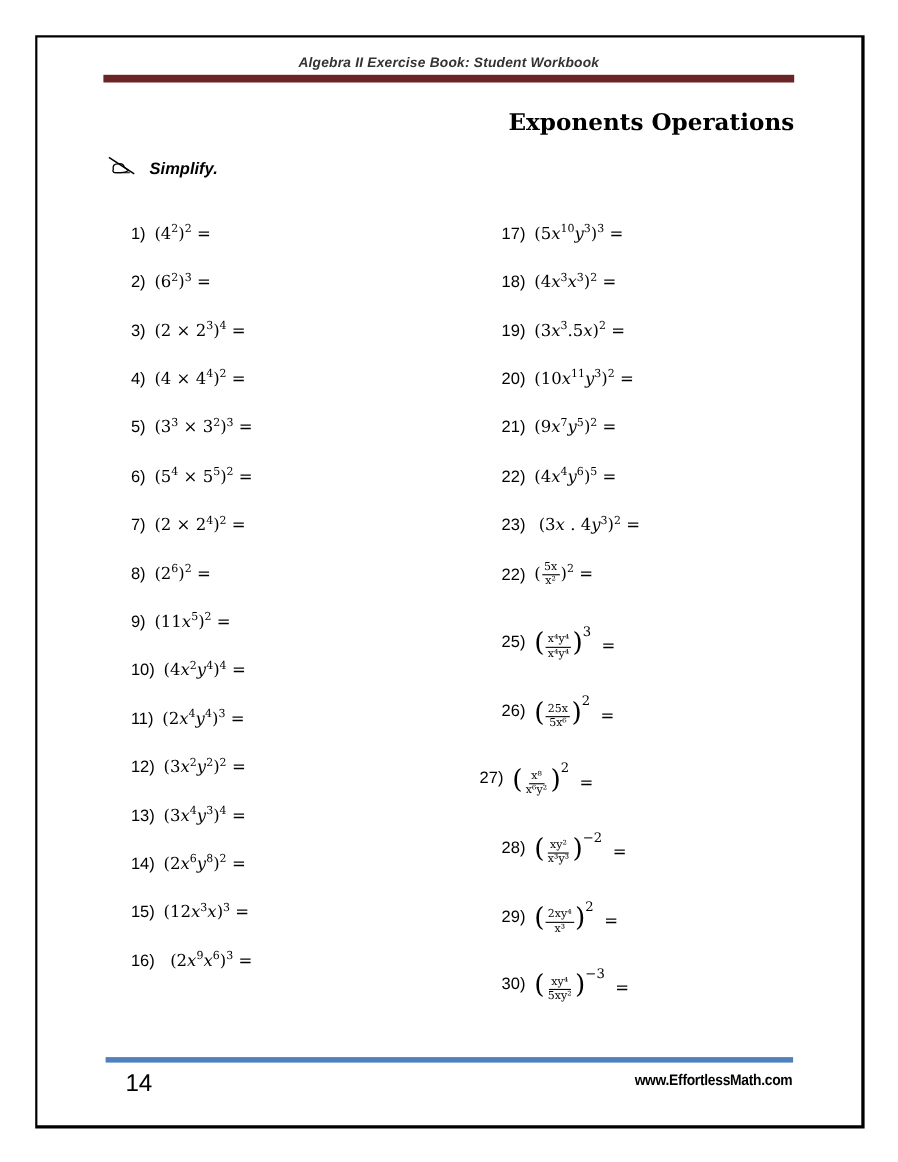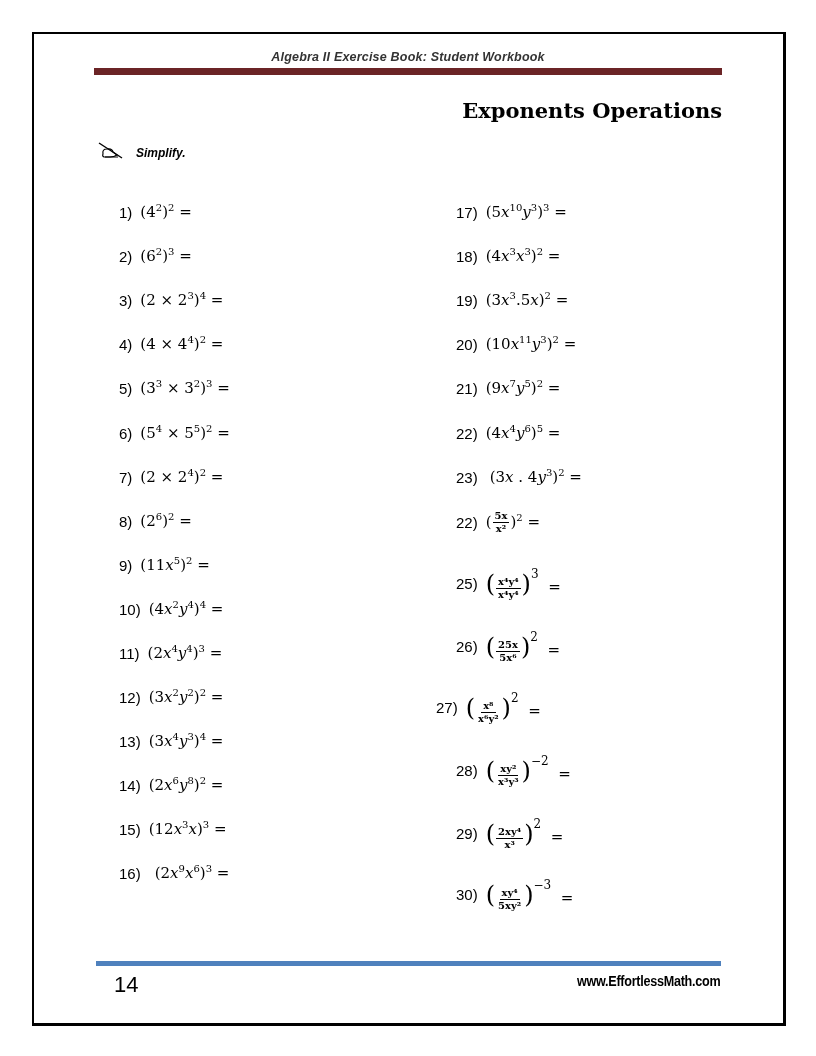--- a/index.html
+++ b/index.html
@@ -2,27 +2,27 @@
 <html><head>
 <meta charset="utf-8">
 <style>
   html, body { margin:0; padding:0; background:#ffffff; }
   body { width:816px; height:1056px; position:relative; overflow:hidden; font-family:"DejaVu Serif", serif; color:#000; }
   .page-border { position:absolute; left:32px; top:32px; width:749px; height:989px; border:2px solid #000; border-right-width:3px; border-bottom-width:3px; }
   .header-title { position:absolute; left:94px; width:628px; top:50px; text-align:center; font-family:"Liberation Sans", sans-serif; font-style:italic; font-weight:bold; font-size:12.5px; color:#333; letter-spacing:0.2px; }
   .header-rule { position:absolute; left:94px; top:68px; width:628px; height:7px; background:#6b2426; }
   .page-title { position:absolute; left:94px; width:628px; top:98px; text-align:right; font-family:"DejaVu Serif", serif; font-weight:bold; font-size:21px; }
   .instruction { position:absolute; left:98px; top:142px; display:flex; align-items:center; gap:12px; }
-  .instruction .lbl { font-family:"Liberation Sans", sans-serif; font-style:italic; font-weight:bold; font-size:12px; }
+  .instruction .lbl { font-family:"Liberation Sans", sans-serif; font-style:italic; font-weight:bold; font-size:15px; }
   .problem { position:absolute; display:flex; align-items:center; font-size:15px; white-space:nowrap; }
   .problem .num { font-family:"Liberation Sans", sans-serif; font-size:15px; margin-right:8px; }
   .expr { font-family:"DejaVu Serif", serif; font-size:15px; }
   .expr i { font-style:italic; }
   .expr sup { font-size:10px; vertical-align:6px; line-height:0; }
-  .frac { display:inline-flex; flex-direction:column; align-items:center; vertical-align:middle; font-size:10px; margin:0 1px;font-weight:bold; }
+  .frac { display:inline-flex; flex-direction:column; align-items:center; vertical-align:middle; font-size:10px; margin:0 1px; }
   .frac .n { border-bottom:1.6px solid #000; padding:0 2px; line-height:12px; }
   .frac .d { line-height:12px; padding:0 2px; }
   .bigp { font-size:24px; line-height:1; font-weight:200; }
   .outsup { font-size:12px; vertical-align:14px; }
   .footer-rule { position:absolute; left:96px; top:961px; width:625px; height:5px; background:#4f81bd; }
   .page-num { position:absolute; left:114px; top:972px; font-family:Liberation Sans, sans-serif; font-size:22px; }
   .site { position:absolute; right:96px; top:973px; font-family:"Liberation Sans", sans-serif; font-weight:bold; font-size:14px; letter-spacing:-0.3px; transform:scaleX(0.9); transform-origin:right; }
 </style>
 </head>
 <body>

